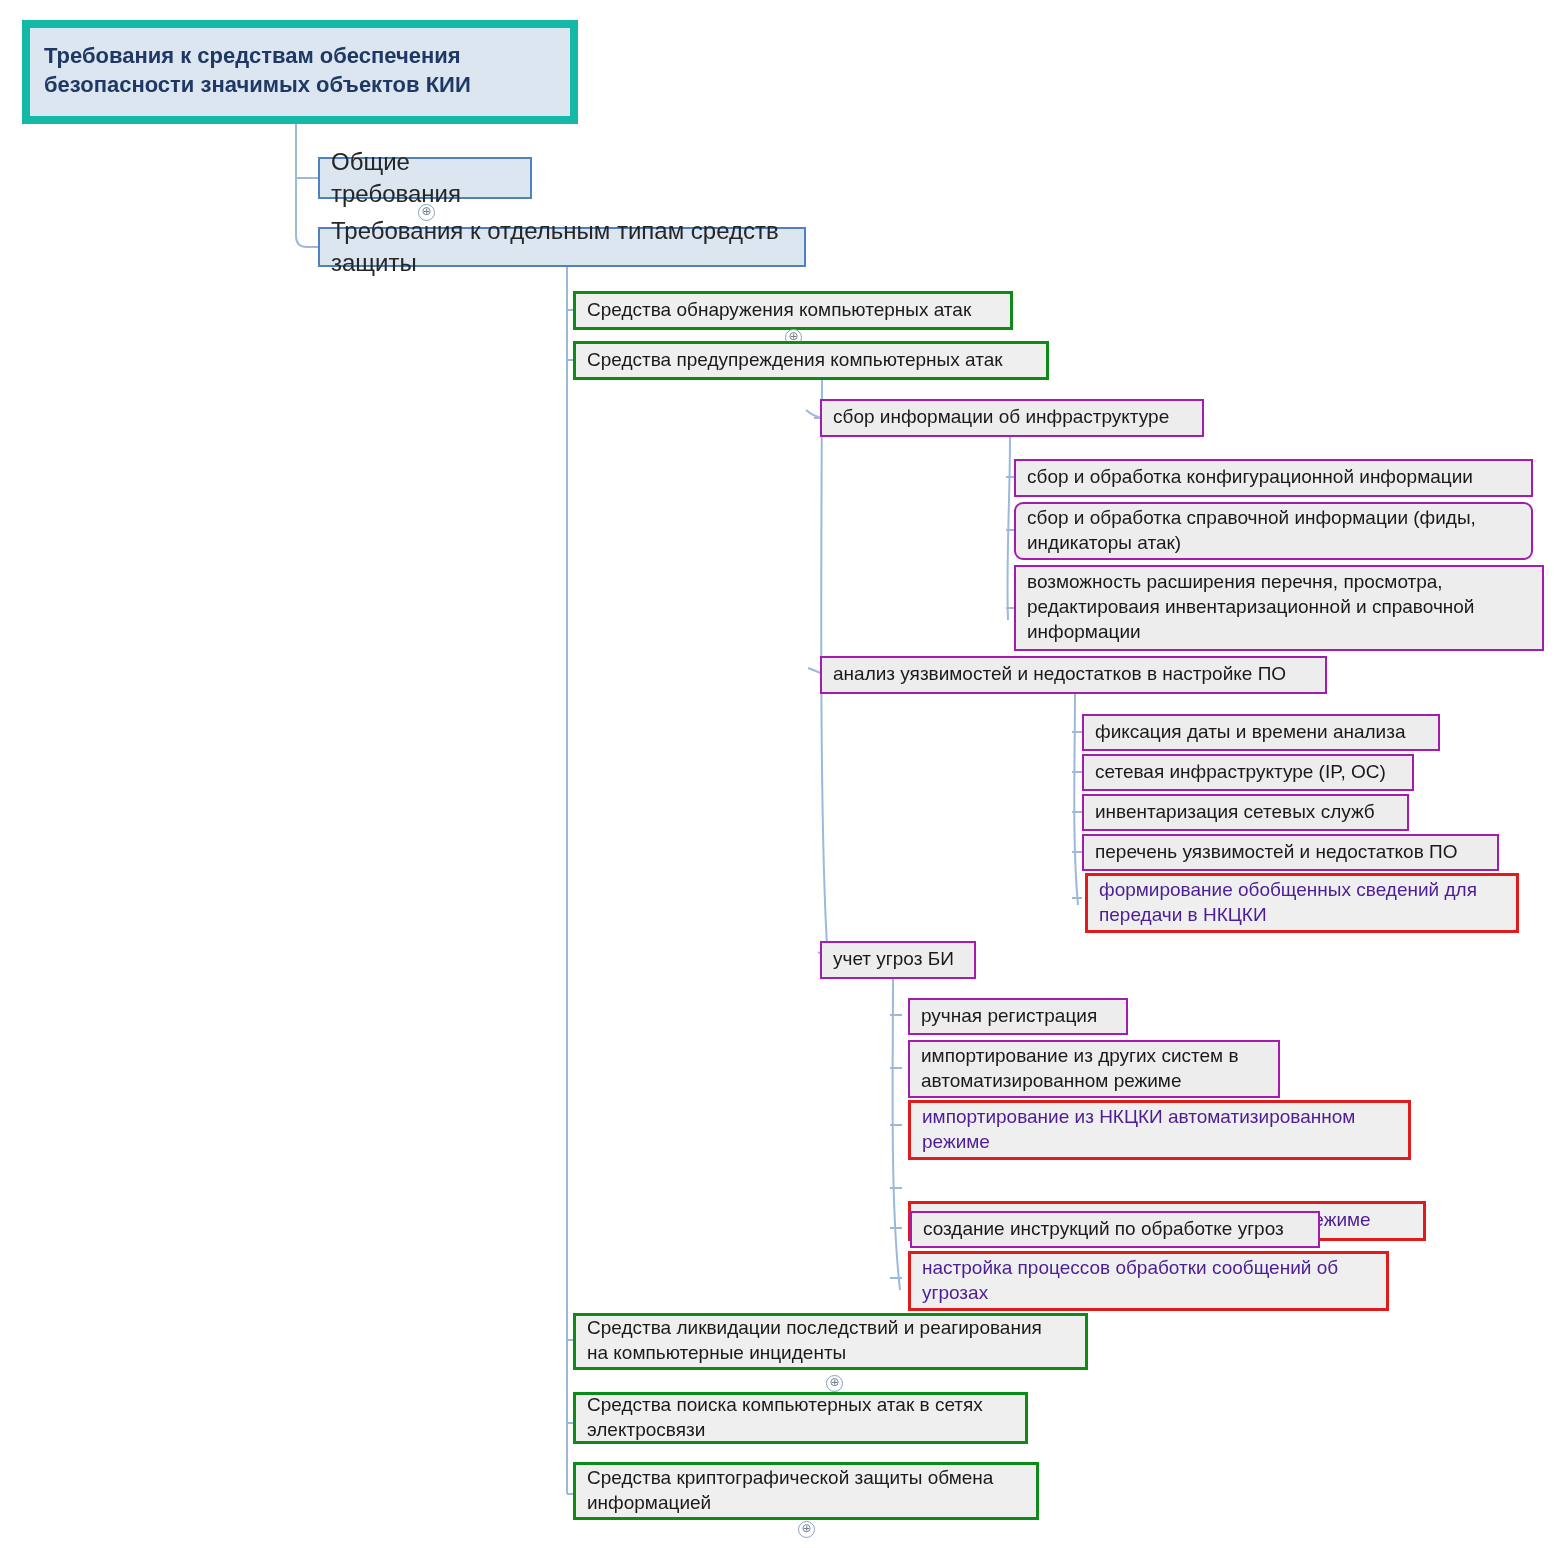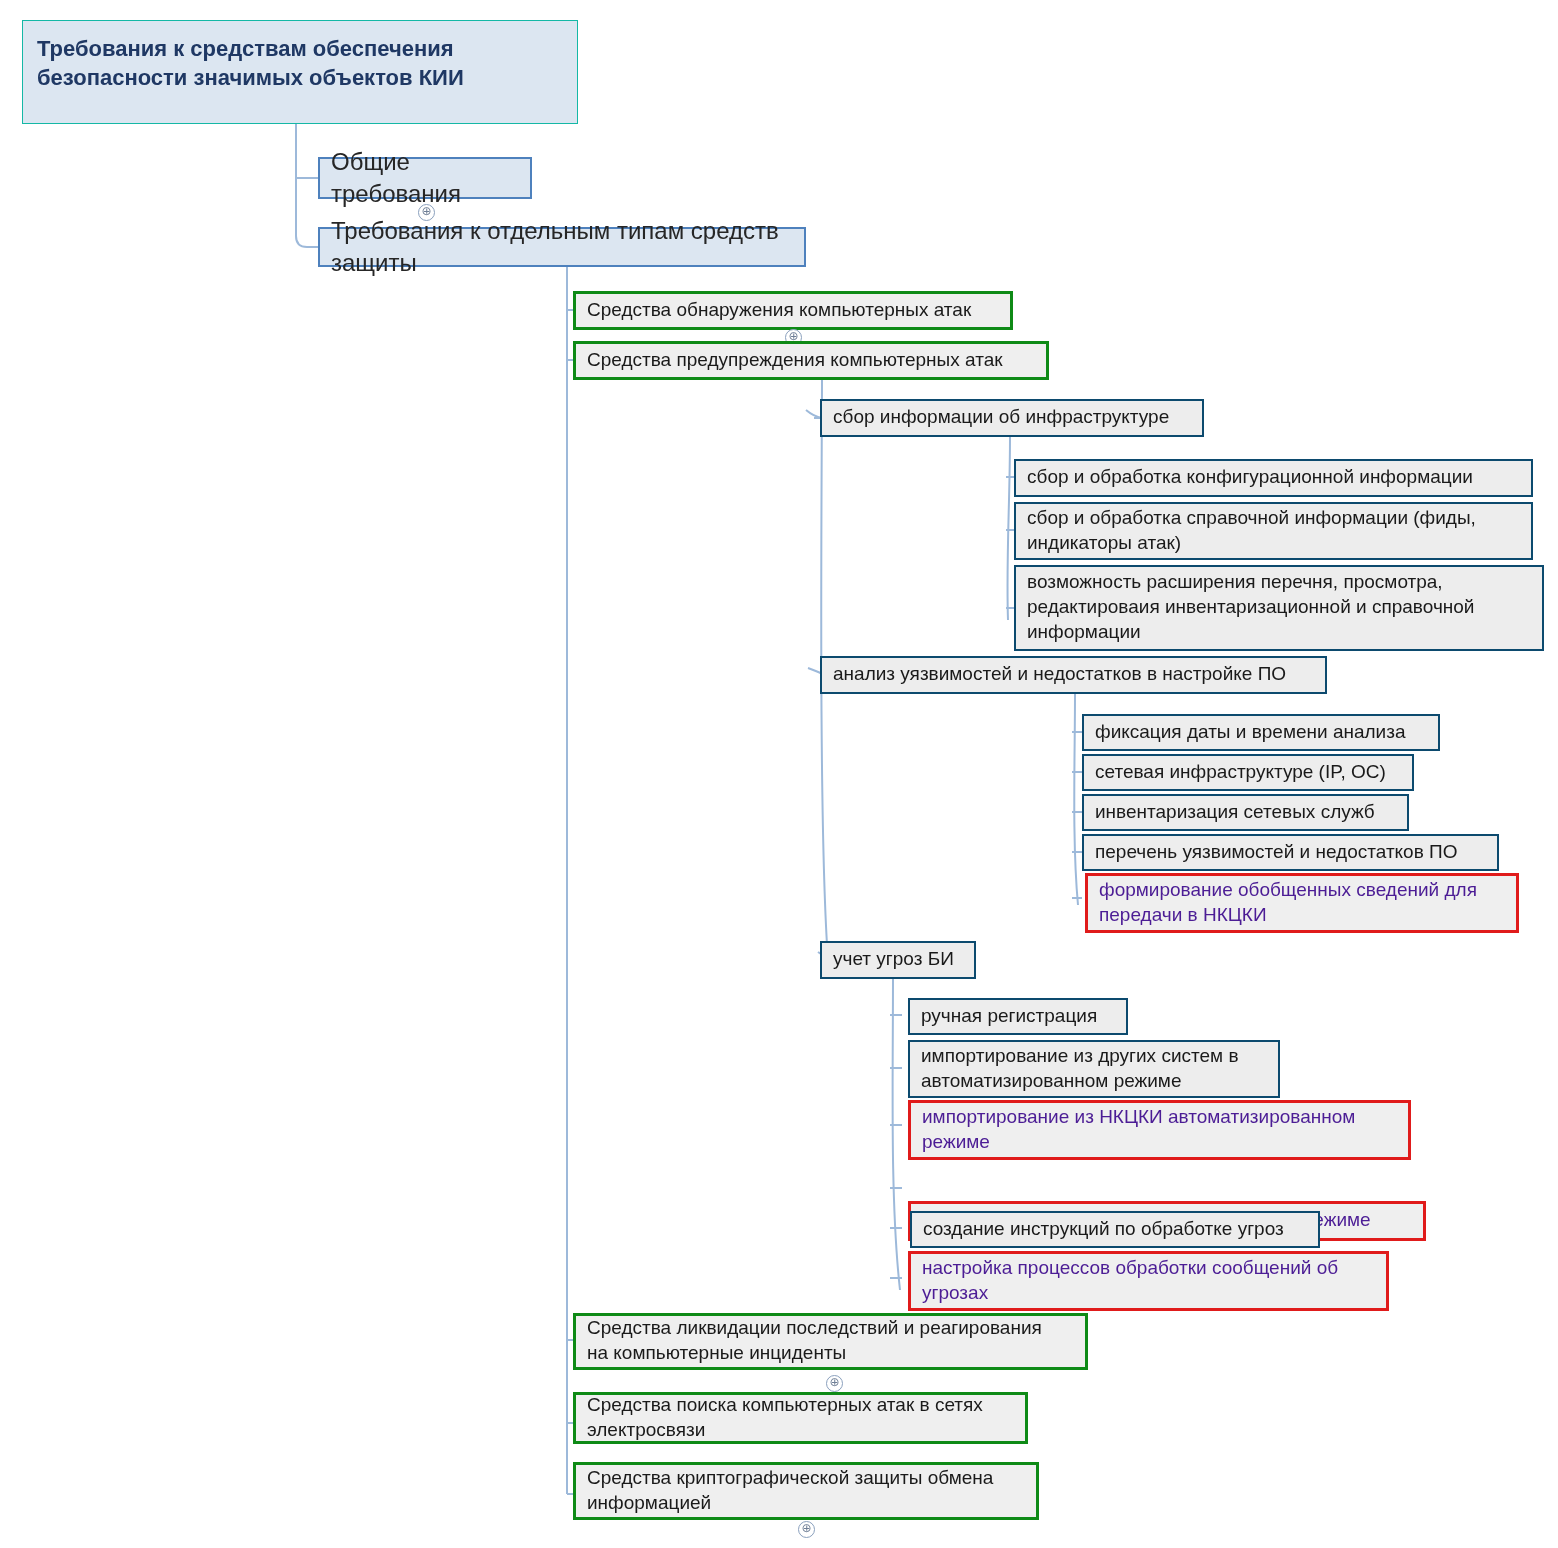--- a/index.html
+++ b/index.html
@@ -30,21 +30,21 @@
     border:2px solid #4E81BD;
     line-height:1.30;
     color:#1a1a1a;
     font-size:19px;
     padding:5px 11px 6px 11px;
     white-space:pre-line;
   }
   
   .v-root{
     background:#DCE6F1;
-    border:1px solid #14b8a6;
+    border:8px solid #14b8a6;
     color:#1F3864;
     font-weight:bold;
     font-size:22px;
     padding:10px 14px;
     align-items:flex-start;
   }
   .v-root .txt{padding-top:4px;}
   .v-blue{
     background:#DCE6F1;
     border:2px solid #4E81BD;
@@ -56,21 +56,21 @@
     border:3px solid #0E8A16;
     color:#1a1a1a;
   }
   .v-red{
     background:#EFEFEF;
     border:3px solid #E01B1B;
     color:#4c1d95;
   }
   .v-gray{
     background:#EDEDED;
-    border:2px solid #0c4a6e;
+    border:2px solid #a21caf;
   }
   .plus{
     position:absolute;
     width:15px;height:15px;
     border-radius:50%;
     border:1px solid #8aa0bd;
     background:#ffffff;
     color:#6f7f96;
     font-size:12px;
     line-height:13px;
@@ -150,21 +150,21 @@
   </div>
 
   <div class="node v-gray" style="left:820px;top:399px;width:384px;height:38px;">
     <span>сбор информации об инфраструктуре</span>
   </div>
 
   <div class="node v-gray" style="left:1014px;top:459px;width:519px;height:38px;">
     <span>сбор и обработка конфигурационной информации</span>
   </div>
 
-  <div class="node v-gray" style="left:1014px;top:502px;width:519px;height:58px;">
+  <div class="node v-gray" style="left:1014px;top:502px;width:519px;height:58px;border-radius:9px;">
     <span>сбор и обработка справочной информации (фиды,
 индикаторы атак)</span>
   </div>
 
   <div class="node v-gray" style="left:1014px;top:565px;width:530px;height:86px;">
     <span>возможность расширения перечня, просмотра,
 редактироваия инвентаризационной и справочной
 информации</span>
   </div>
 

